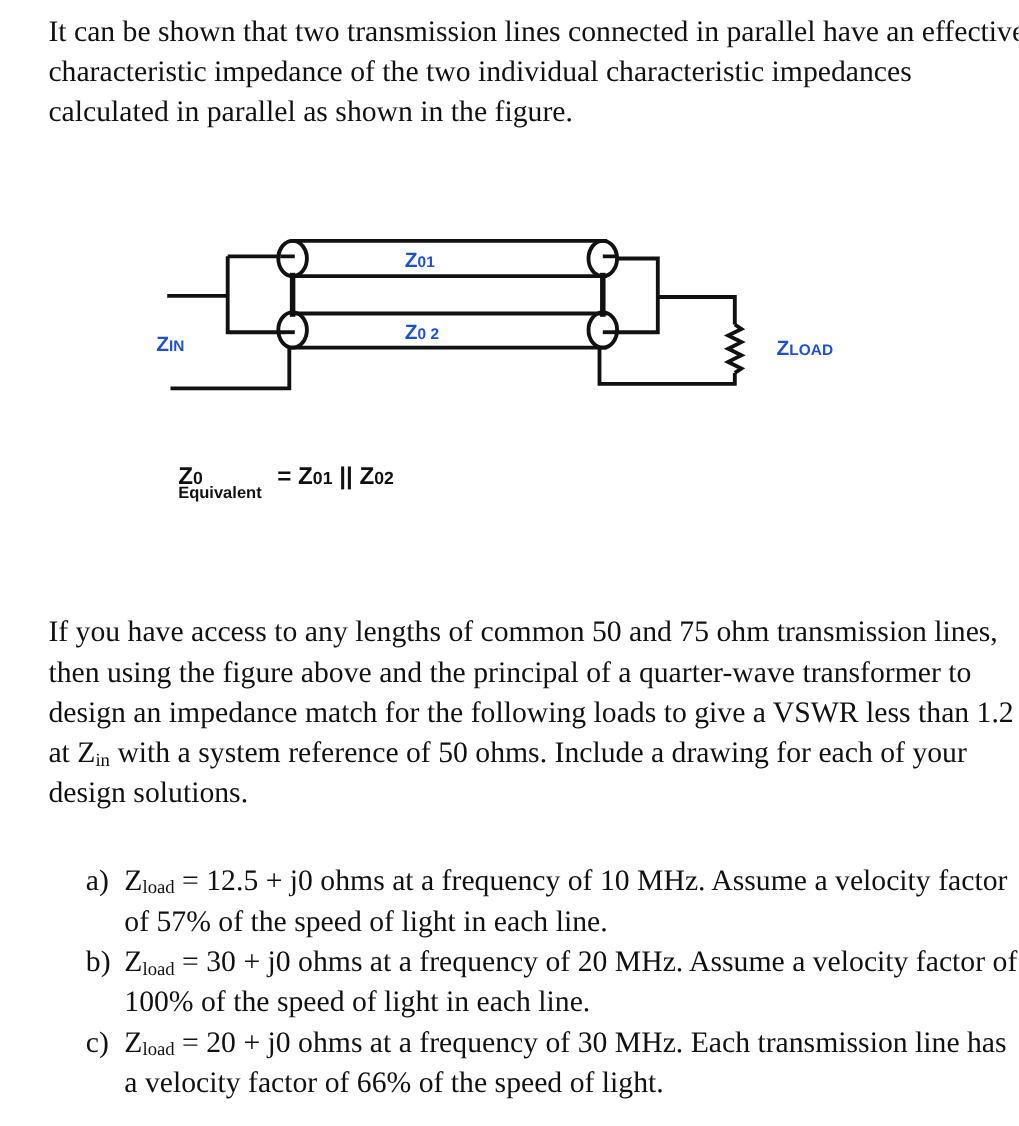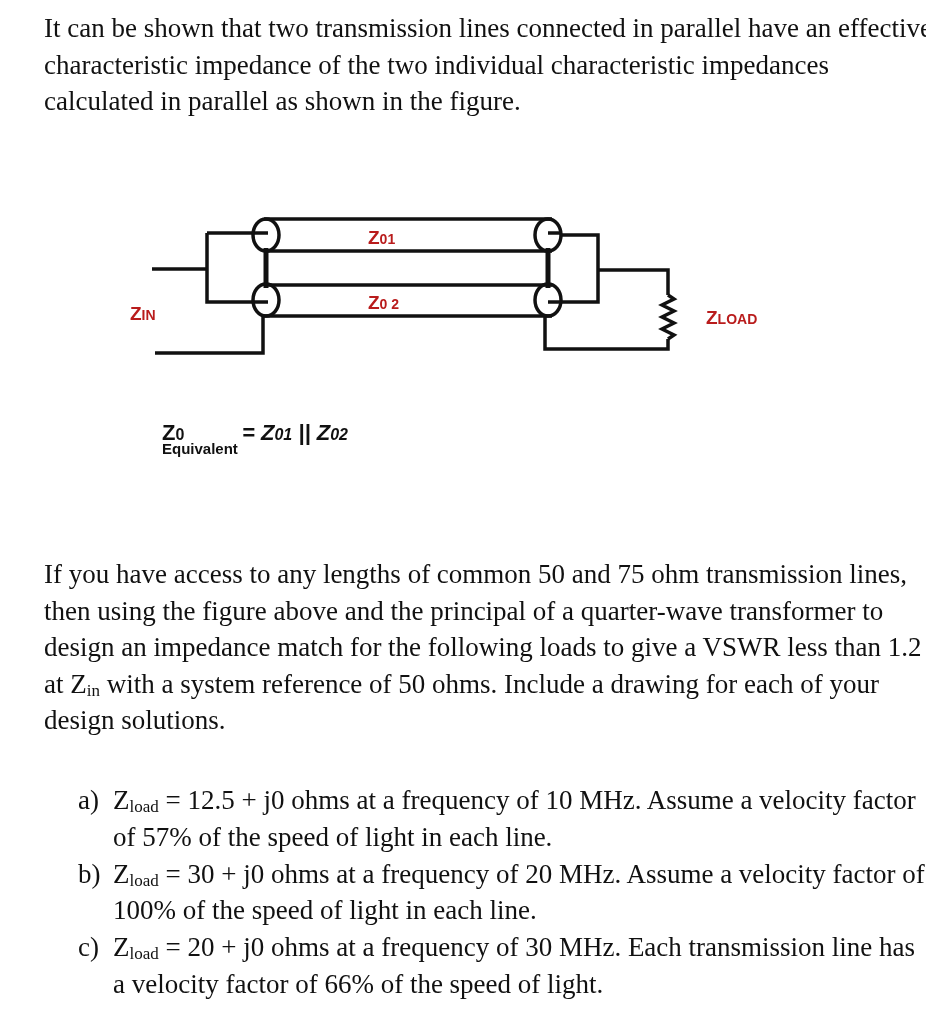--- a/index.html
+++ b/index.html
@@ -6,21 +6,21 @@
   body { width:926px; height:1024px; position:relative; overflow:hidden; color:#111; }
   .serif { font-family: "Liberation Serif", "DejaVu Serif", serif; margin-left: 18px; }
   .para { position:absolute; left:26px; font-size:27px; line-height:36.5px; }
   #p1 { top:10px; width:890px; }
   #p2 { top:556px; width:880px; }
   .list { position:absolute; left:60px; top:782px; width:850px; font-size:27px; line-height:36.8px; }
   .item { position:relative; padding-left:35px; }
   .item .lbl { position:absolute; left:0; top:0; }
   sub.s { font-size:17px; vertical-align:-3px; line-height:0; }
   .diagram { position:absolute; left:0; top:200px; width:926px; height:180px; }
-  .dlabel { position:absolute; font-family:"Liberation Sans", "DejaVu Sans", sans-serif; font-weight:bold; font-size:19px; color:#b91c1c; }
+  .dlabel { position:absolute; font-family:"Liberation Sans", "DejaVu Sans", sans-serif; font-weight:bold; font-size:19px; color:#1d4ed8; }
   .dlabel small { font-size:14px; font-weight:bold; }
   .eq { position:absolute; font-family:"Liberation Sans","DejaVu Sans",sans-serif; font-weight:bold; color:#111; }
 </style>
 </head>
 <body>
 
 <div id="p1" class="para serif">It can be shown that two transmission lines connected in parallel have an effective characteristic impedance of the two individual characteristic impedances calculated in parallel as shown in the figure.</div>
 
 <div class="diagram">
   <svg width="926" height="180" viewBox="0 200 926 180">
@@ -49,29 +49,29 @@
       <line x1="260" y1="302" x2="268" y2="302"></line>
       <line x1="548" y1="233" x2="560" y2="233"></line>
       <line x1="548" y1="302" x2="560" y2="302"></line>
 
       <polyline points="560,235 598,235 598,302 560,302"></polyline>
       <polyline points="598,270 668,270 668,295"></polyline>
       <polyline points="668,295 674,299 662,305 674,311 662,317 674,323 662,329 674,335 668,339"></polyline>
       <polyline points="668,339 668,349 545,349 545,316"></polyline>
     </g>
   </svg>
-  <div class="dlabel" style="left:130px;top:103px;"><span>Z</span><small>IN</small></div>
+  <div class="dlabel" style="left:142px;top:103px;"><span>Z</span><small>IN</small></div>
   <div class="dlabel" style="left:368px;top:27px;"><span>Z</span><small>01</small></div>
   <div class="dlabel" style="left:368px;top:92px;"><span>Z</span><small>0 2</small></div>
   <div class="dlabel" style="left:706px;top:107px;"><span>Z</span><small>LOAD</small></div>
 </div>
 
 <div class="eq" style="left:162px;top:420px;font-size:22px;"><span>Z</span><span style="font-size:16px">0</span></div>
 <div class="eq" style="left:162px;top:440px;font-size:15px;">Equivalent</div>
-<div class="eq" style="left:242px;top:420px;font-size:22px;font-style:italic;"><span>= Z</span><span style="font-size:16px">01</span><span> || Z</span><span style="font-size:16px">02</span></div>
+<div class="eq" style="left:252px;top:420px;font-size:22px;"><span>= Z</span><span style="font-size:16px">01</span><span> || Z</span><span style="font-size:16px">02</span></div>
 
 <div id="p2" class="para serif"><span>If you have access to any lengths of common 50 and 75 ohm transmission lines, then using the figure above and the principal of a quarter-wave transformer to design an impedance match for the following loads to give a VSWR less than 1.2 at Z</span><sub class="s">in</sub><span> with a system reference of 50 ohms.  Include a drawing for each of your design solutions.</span></div>
 
 <div class="list serif">
   <div class="item"><span class="lbl">a)</span><span>Z</span><sub class="s">load</sub><span> = 12.5 + j0 ohms at a frequency of 10 MHz.  Assume a velocity factor of 57% of the speed of light in each line.</span></div>
   <div class="item"><span class="lbl">b)</span><span>Z</span><sub class="s">load</sub><span> = 30 + j0 ohms at a frequency of 20 MHz.  Assume a velocity factor of 100% of the speed of light in each line.</span></div>
   <div class="item"><span class="lbl">c)</span><span>Z</span><sub class="s">load</sub><span> = 20 + j0 ohms at a frequency of 30 MHz.  Each transmission line has a velocity factor of 66% of the speed of light.</span></div>
 </div>
 
 </body></html>

